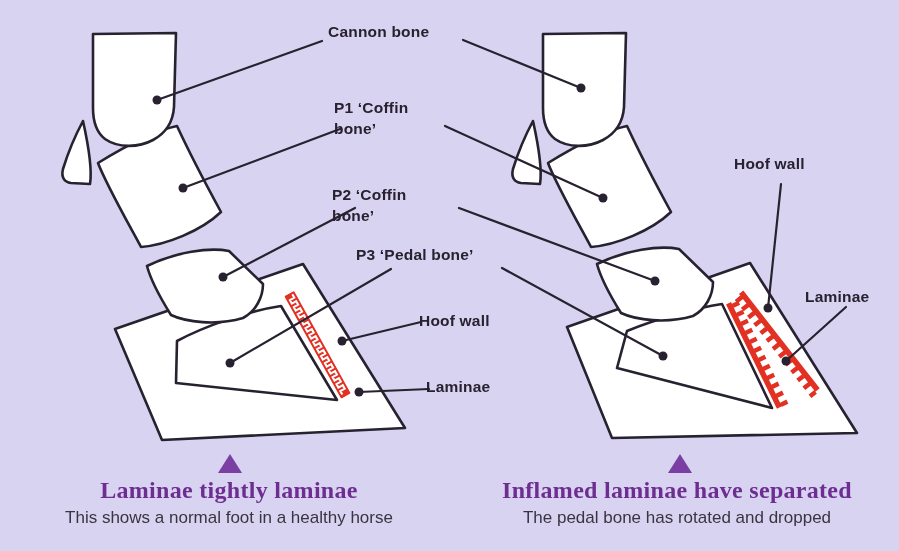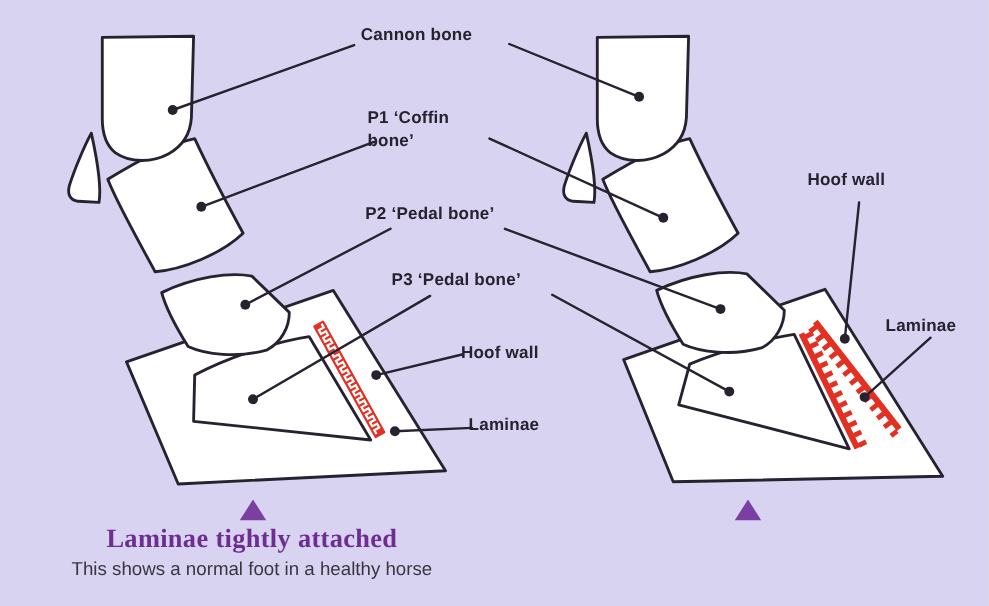--- a/index.html
+++ b/index.html
@@ -101,26 +101,28 @@
       <circle class="dot" cx="768" cy="308" r="4.5"></circle>
       <circle class="dot" cx="786" cy="361" r="4.5"></circle>
     </g>
 
     <polygon class="pointer" points="230,454 218,473 242,473"></polygon>
     <polygon class="pointer" points="680,454 668,473 692,473"></polygon>
   </svg>
 
   <div class="lbl nowrap" style="left:328px;top:21px;width:128px;">Cannon bone</div>
   <div class="lbl" style="left:334px;top:97px;width:118px;">P1 ‘Coffin bone’</div>
-  <div class="lbl" style="left:332px;top:184px;width:118px;">P2 ‘Pedal bone’</div>
+  <div class="lbl" style="left:332px;top:184px;width:118px;">P2 ‘Coffin bone’</div>
   <div class="lbl nowrap" style="left:356px;top:244px;width:154px;">P3 ‘Pedal bone’</div>
 
   <div class="lbl nowrap" style="left:419px;top:310px;width:100px;">Hoof wall</div>
   <div class="lbl nowrap" style="left:426px;top:376px;width:90px;">Laminae</div>
 
   <div class="lbl nowrap" style="left:734px;top:153px;width:95px;">Hoof wall</div>
   <div class="lbl nowrap" style="left:805px;top:286px;width:88px;">Laminae</div>
 
-  <div class="cap-title" style="left:29px;top:477px;width:400px;">Laminae tightly attached</div>
+  <div class="cap-title" style="left:29px;top:477px;width:400px;">Laminae tightly laminae</div>
   <div class="cap-sub" style="left:29px;top:508px;width:400px;">This shows a normal foot in a healthy horse</div>
 
+  <div class="cap-title" style="left:467px;top:477px;width:420px;">Inflamed laminae have separated</div>
+  <div class="cap-sub" style="left:467px;top:508px;width:420px;">The pedal bone has rotated and dropped</div>
 
 </div>
 
 </body></html>

